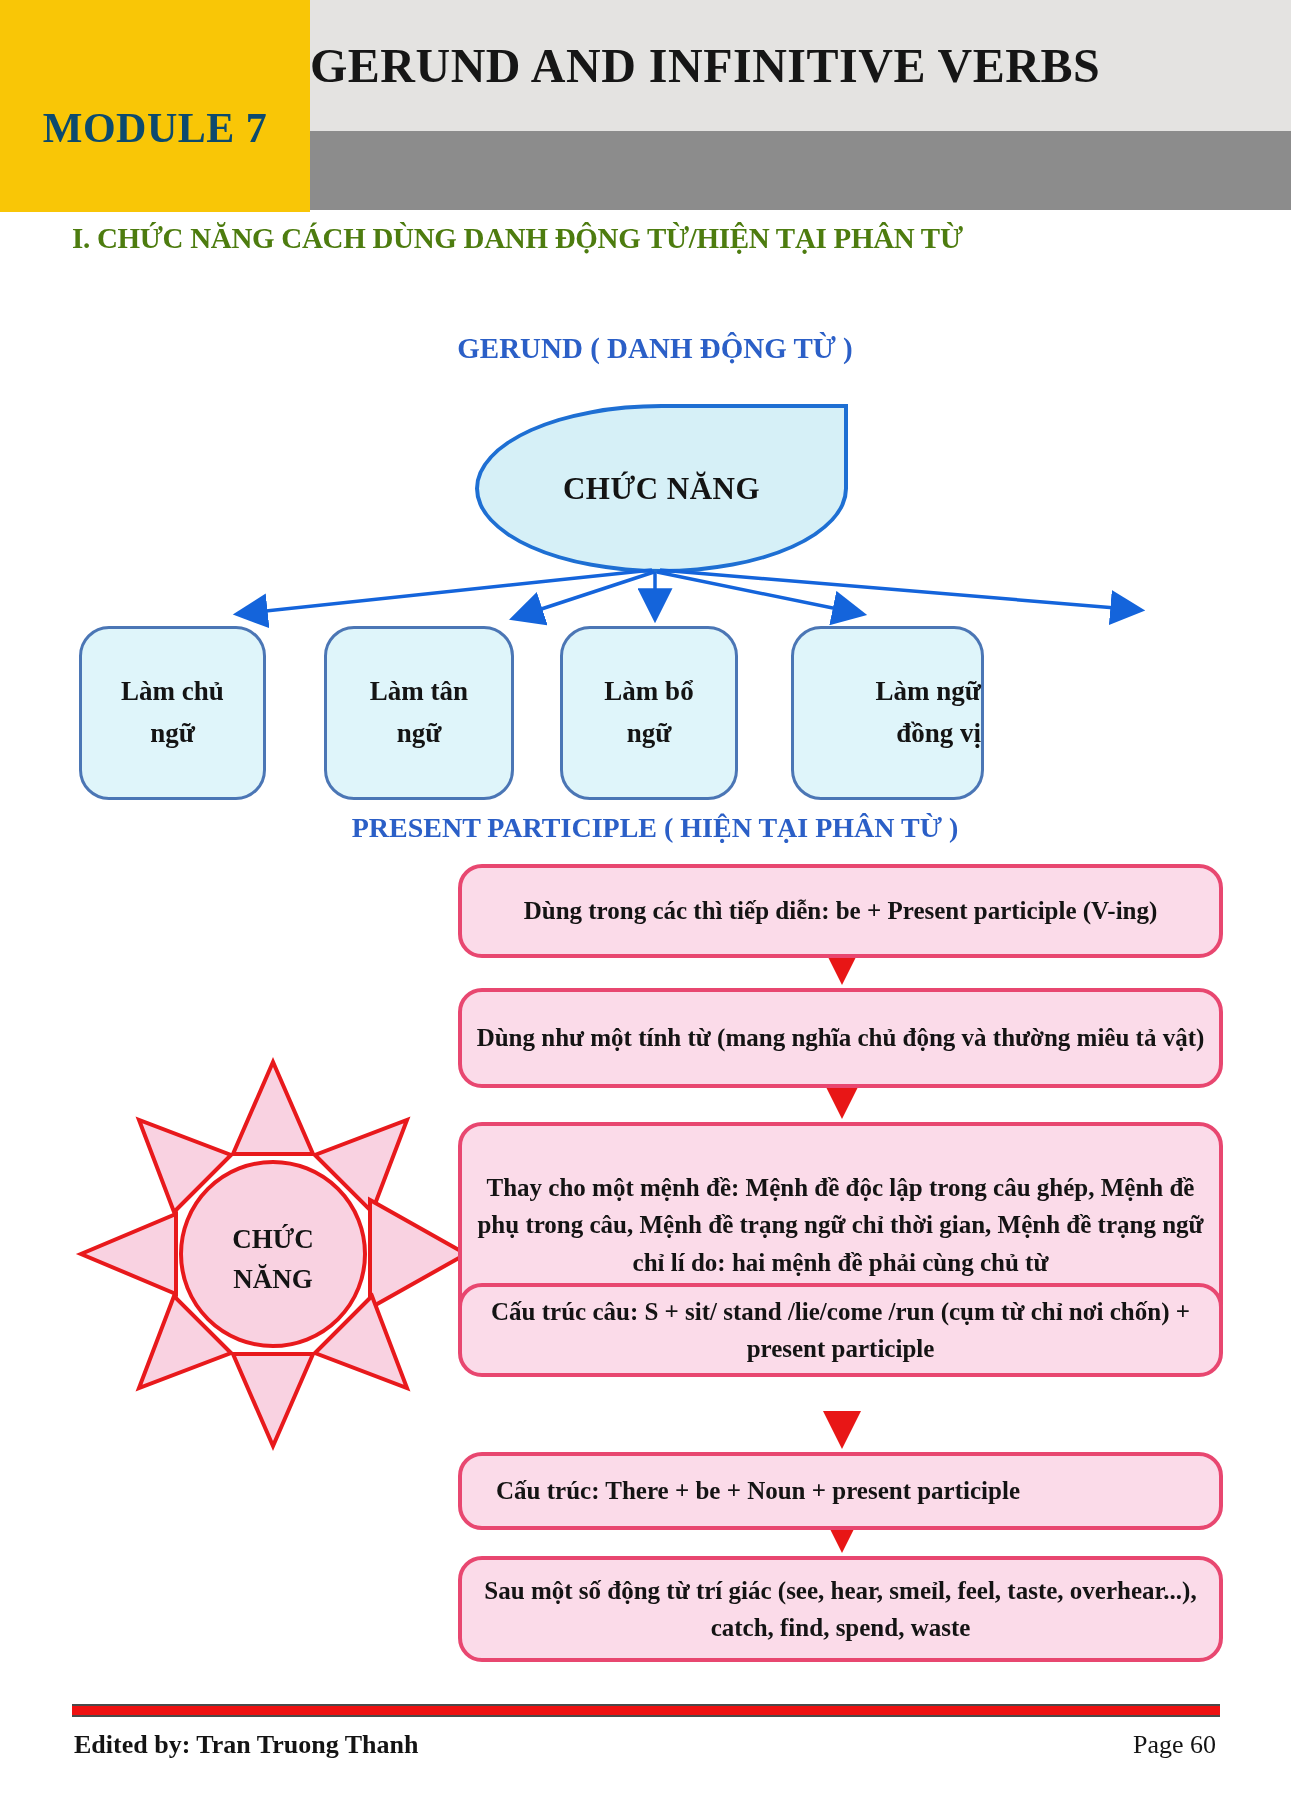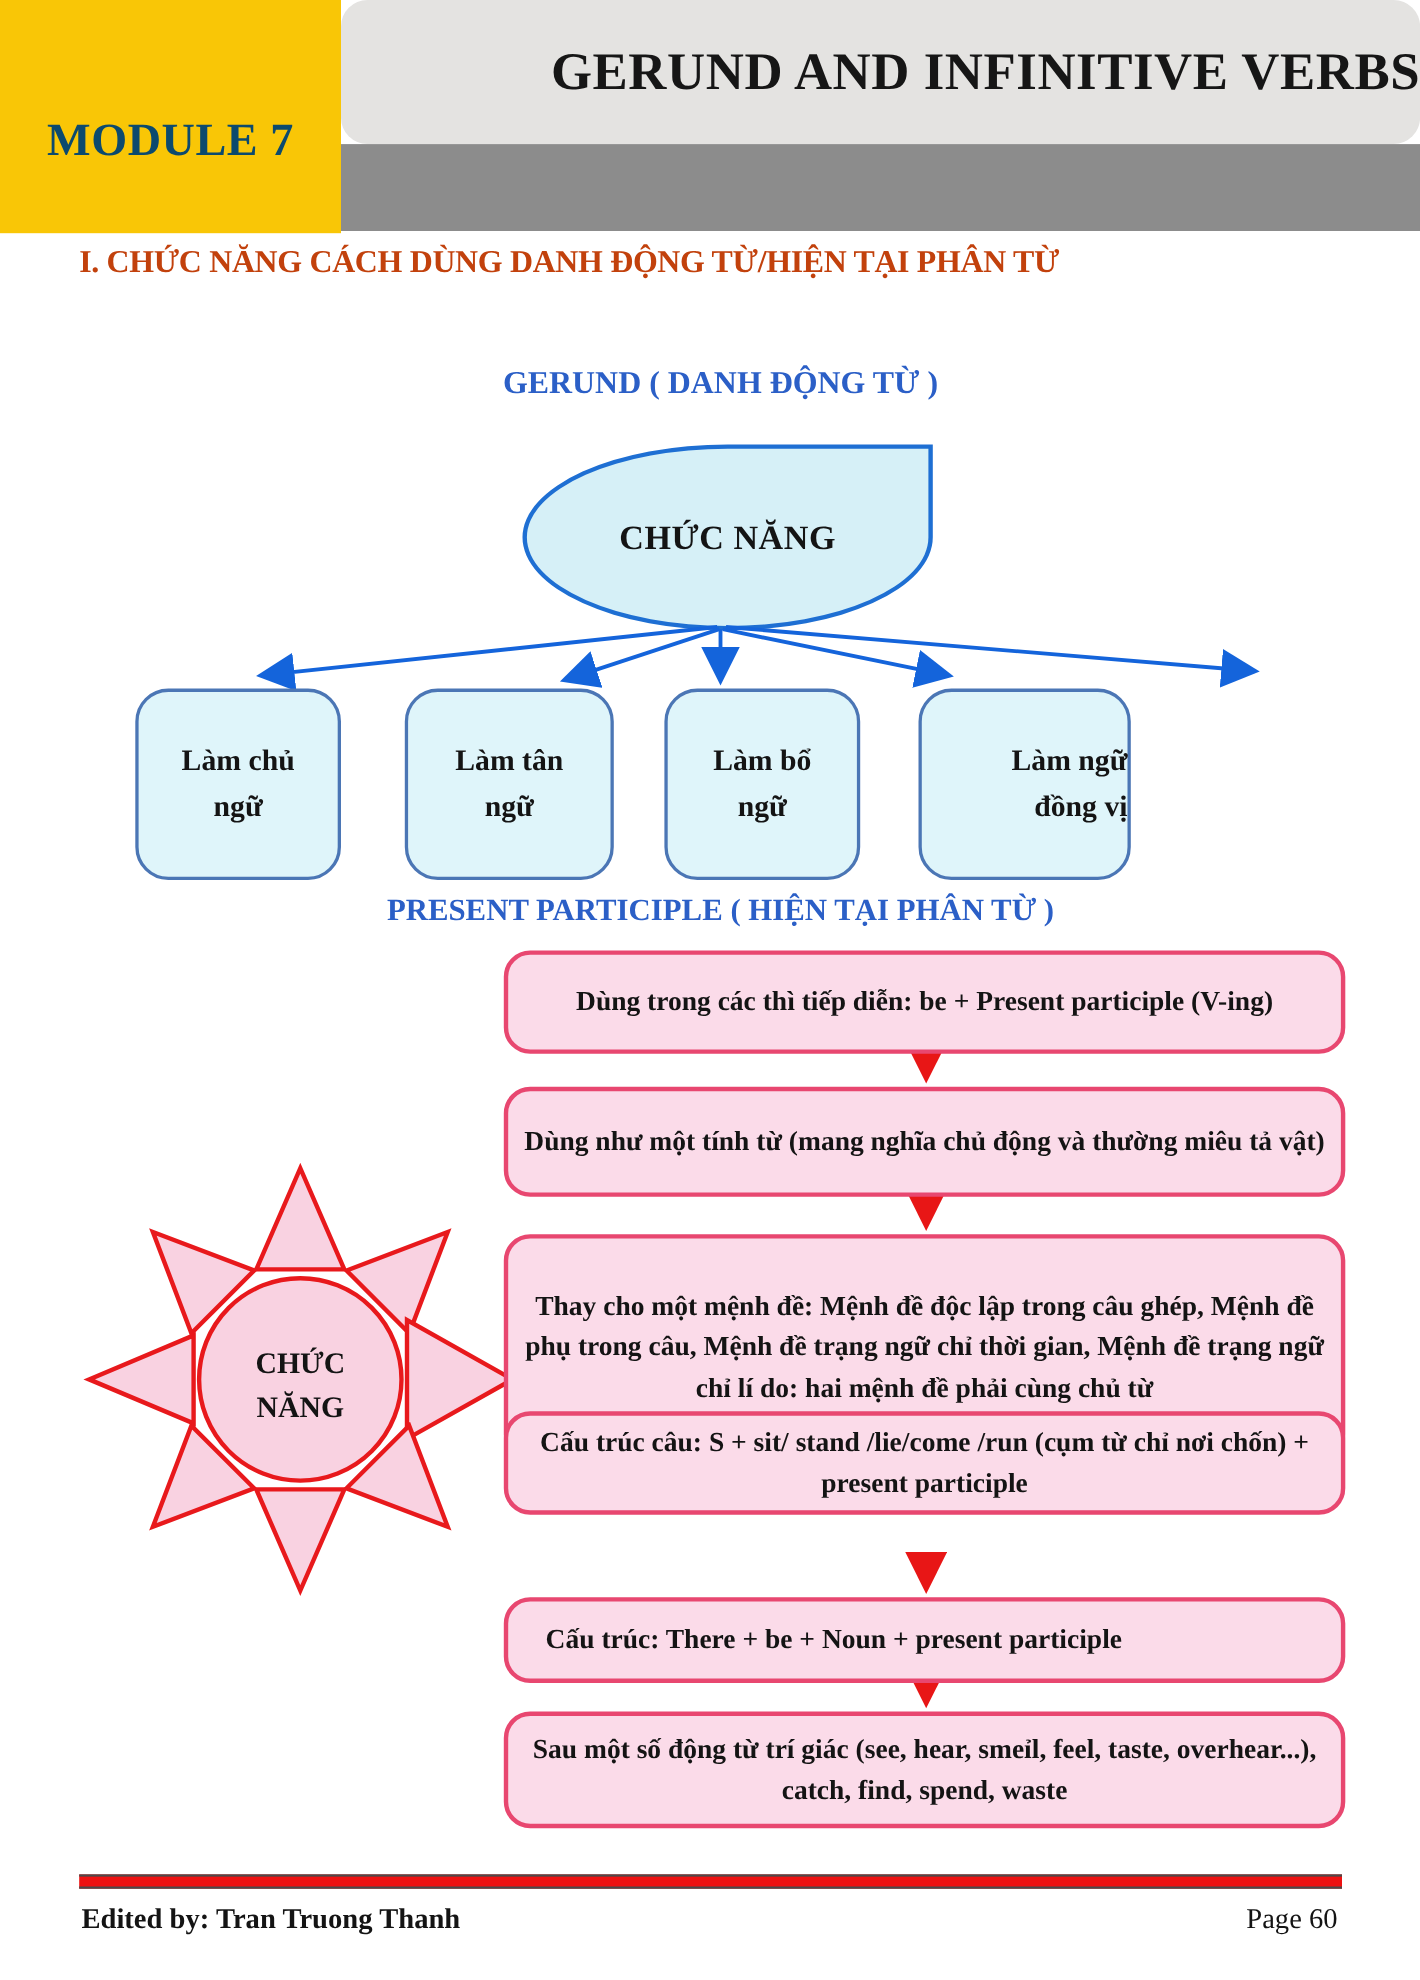--- a/index.html
+++ b/index.html
@@ -4,41 +4,41 @@
 <style>
   html,body{margin:0;padding:0;background:#ffffff;}
   .page{position:relative;width:1291px;height:1800px;background:#ffffff;overflow:hidden;
         font-family:"Liberation Serif","DejaVu Serif",serif;color:#111;}
 
   
   .module-box{position:absolute;left:0;top:0;width:310px;height:212px;background:#F9C606;
               display:flex;align-items:center;justify-content:center;}
   .module-box span{font-size:42px;font-weight:bold;color:#0c4a6e;letter-spacing:.5px;margin-top:44px;}
   .title-band{position:absolute;left:310px;top:0;width:981px;height:131px;background:#E4E3E1;
-              display:flex;align-items:center;justify-content:flex-end;border-radius:24px;}
+              display:flex;align-items:center;justify-content:flex-start;}
   .title-band span{font-size:48px;font-weight:bold;color:#161616;letter-spacing:.5px;}
   .dark-band{position:absolute;left:310px;top:131px;width:981px;height:79px;background:#8C8C8C;}
 
   .section-heading{position:absolute;left:72px;top:222px;width:1100px;font-size:29px;
-                   font-weight:bold;color:#c2410c;letter-spacing:-.3px;}
+                   font-weight:bold;color:#4d7c0f;letter-spacing:-.3px;}
 
   
   .blue-heading{position:absolute;text-align:center;font-weight:bold;color:#2B5FC7;}
   .gerund-heading{left:300px;top:332px;width:710px;font-size:29px;}
   .present-heading{left:270px;top:812px;width:770px;font-size:28px;}
 
   .teardrop{position:absolute;left:475px;top:404px;width:373px;height:169px;
             background:#D6F0F7;border:4px solid #1E6FD3;
             border-radius:50% 0 50% 50% / 50% 0 50% 50%;
             display:flex;align-items:center;justify-content:center;box-sizing:border-box;}
   .teardrop span{font-size:31px;font-weight:bold;color:#141414;letter-spacing:.5px;}
 
   .func-box{position:absolute;top:626px;height:174px;background:#DFF5FA;border:3px solid #4B76B5;
             border-radius:30px;box-sizing:border-box;display:flex;flex-direction:column;
-            align-items:center;justify-content:center;gap:12px;margin-left:44px;}
+            align-items:center;justify-content:center;gap:12px;}
   .func-box span{font-size:27px;font-weight:bold;color:#141414;line-height:1.1;}
 
   
   .flow-box{position:absolute;left:458px;width:765px;background:#FBDBE9;border:4px solid #E84770;
             border-radius:24px;box-sizing:border-box;display:flex;align-items:center;
             justify-content:center;text-align:center;padding:0 12px;}
   .flow-box span{font-size:25px;font-weight:bold;color:#141414;line-height:1.5;}
   .flow-box.left-align{justify-content:flex-start;text-align:left;padding-left:34px;}
 
   

